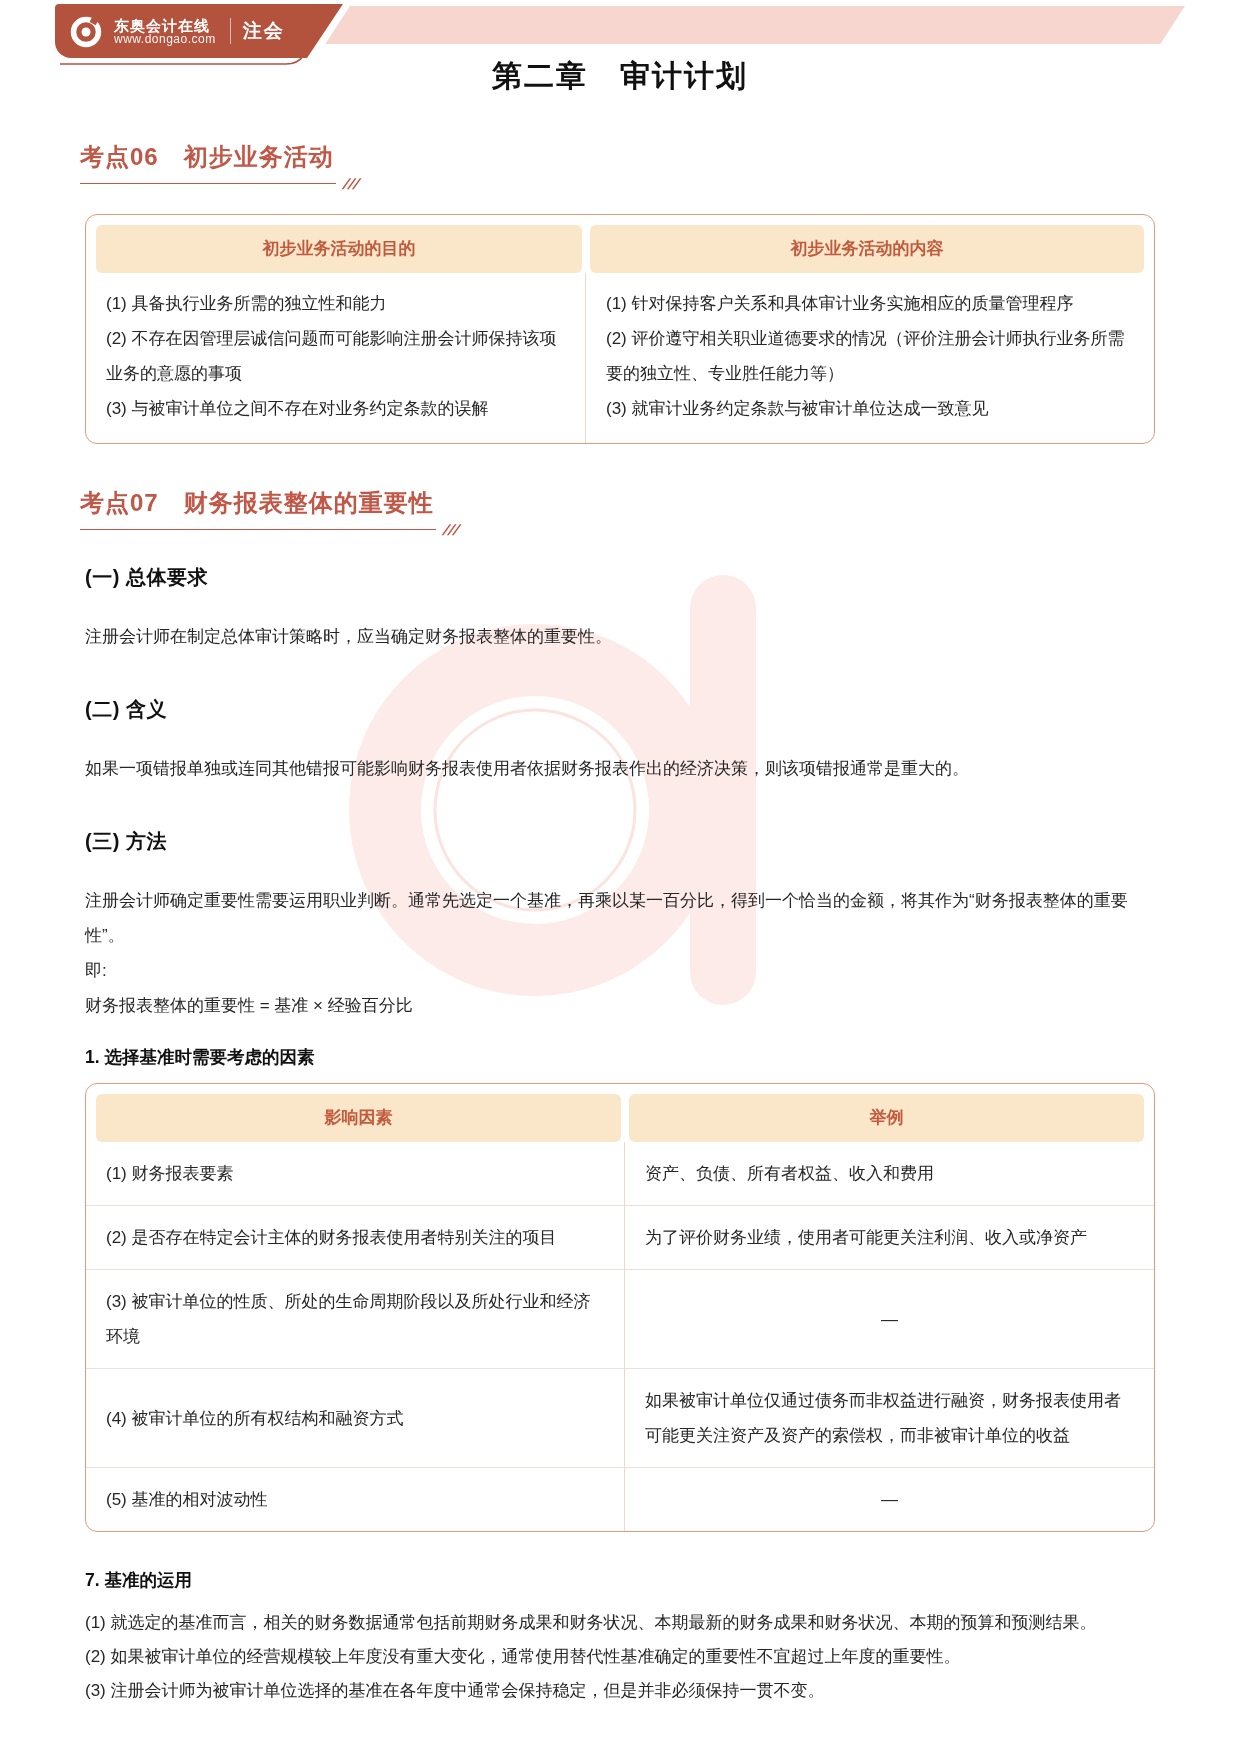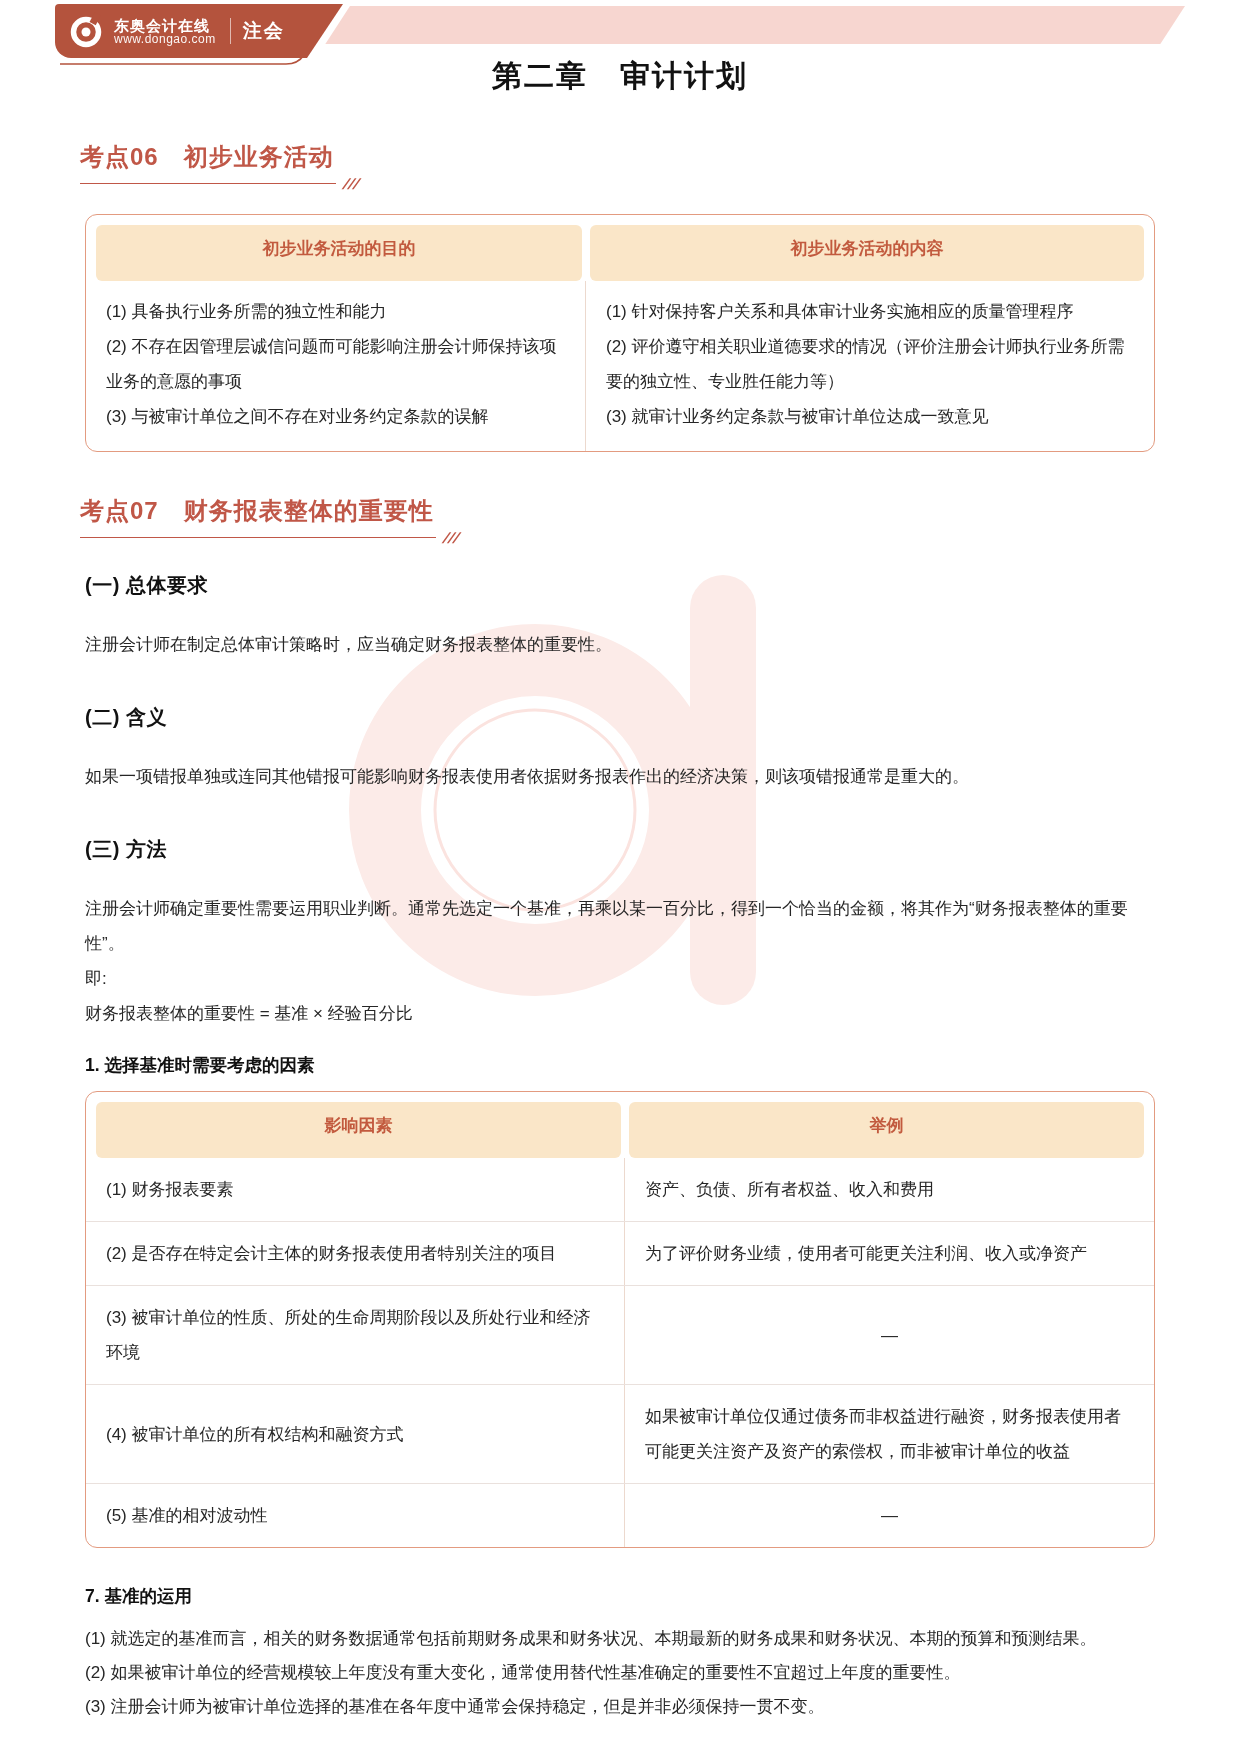--- a/index.html
+++ b/index.html
@@ -27,21 +27,21 @@
   .kd-wrap{margin-top:44px;}
   .kd{display:inline-block;font-size:24px;font-weight:bold;color:#c05747;
       letter-spacing:1px;padding:0 2px 10px 0;border-bottom:1px solid #c05747;
       position:relative;margin-left:-5px;}
   .kd .slashes{position:absolute;right:-24px;bottom:-9px;color:#c05747;
       font-size:15px;font-style:italic;letter-spacing:1px;transform:skewX(-18deg);}
   
   .tbl{border:1px solid #e39b80;border-radius:12px;background:#fff;overflow:hidden;margin-top:30px;}
   .tbl-head{display:grid;gap:8px;padding:10px 10px 0 10px;box-sizing:border-box;}
   .tbl-head .th{background:#fae6c8;color:#c25a3e;font-size:17px;font-weight:bold;
-                text-align:center;line-height:48px;height:56px;border-radius:6px;}
+                text-align:center;line-height:48px;height:48px;border-radius:6px;}
   .t1-head{grid-template-columns:486px 1fr;}
   .t2-head{grid-template-columns:525px 1fr;}
   .t1-body{display:grid;grid-template-columns:500px 1fr;}
   .t1-body .td{padding:13px 18px 17px 20px;font-size:17px;line-height:35px;}
   .t1-body .td.first{border-right:1px solid #ecd9ce;}
   .t2-row{display:grid;grid-template-columns:539px 1fr;}
   .t2-row + .t2-row{border-top:1px solid #eae1dd;}
   .t2-row .td{padding:14px 20px;font-size:17px;line-height:35px;display:flex;align-items:center;}
   .t2-row .td.first{border-right:1px solid #ecd9ce;}
   .t2-row .td.dash{justify-content:center;}

